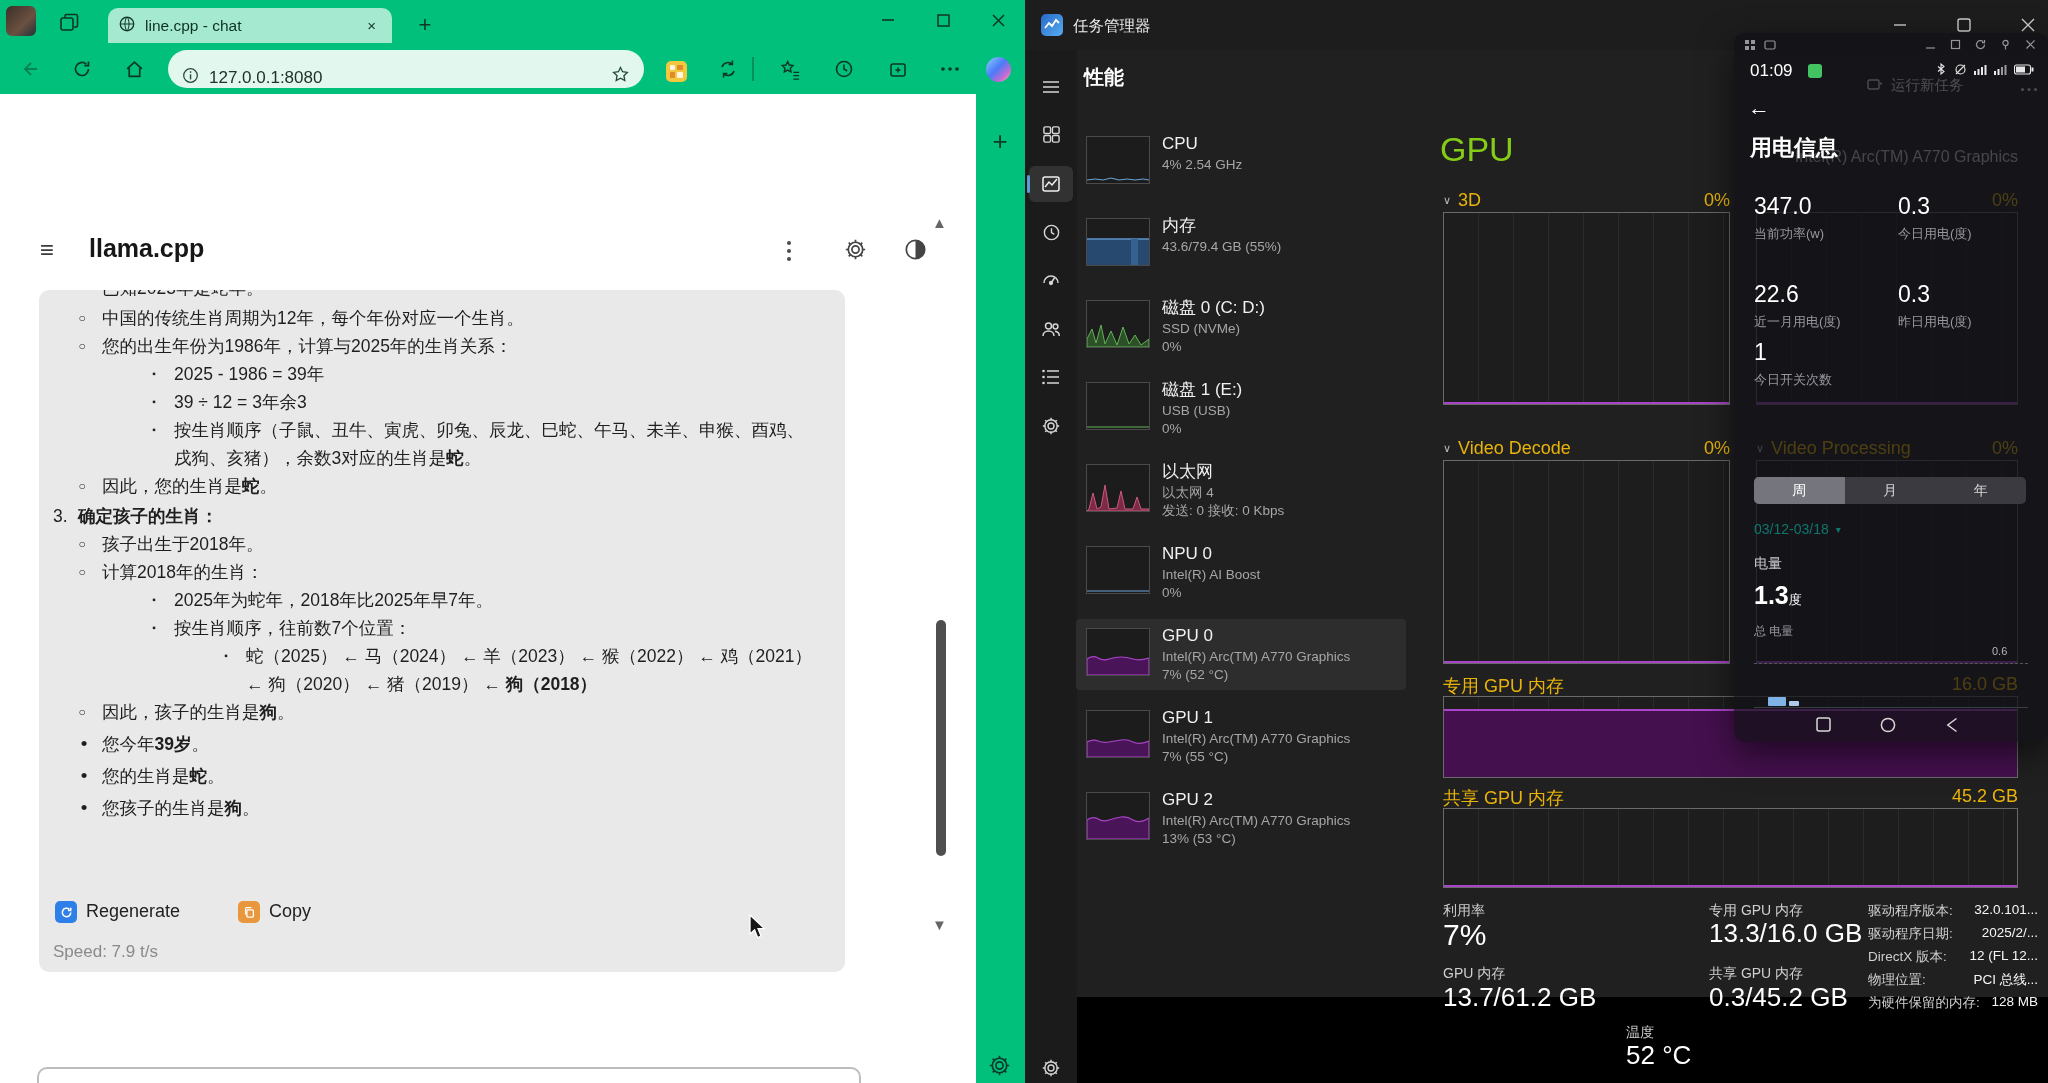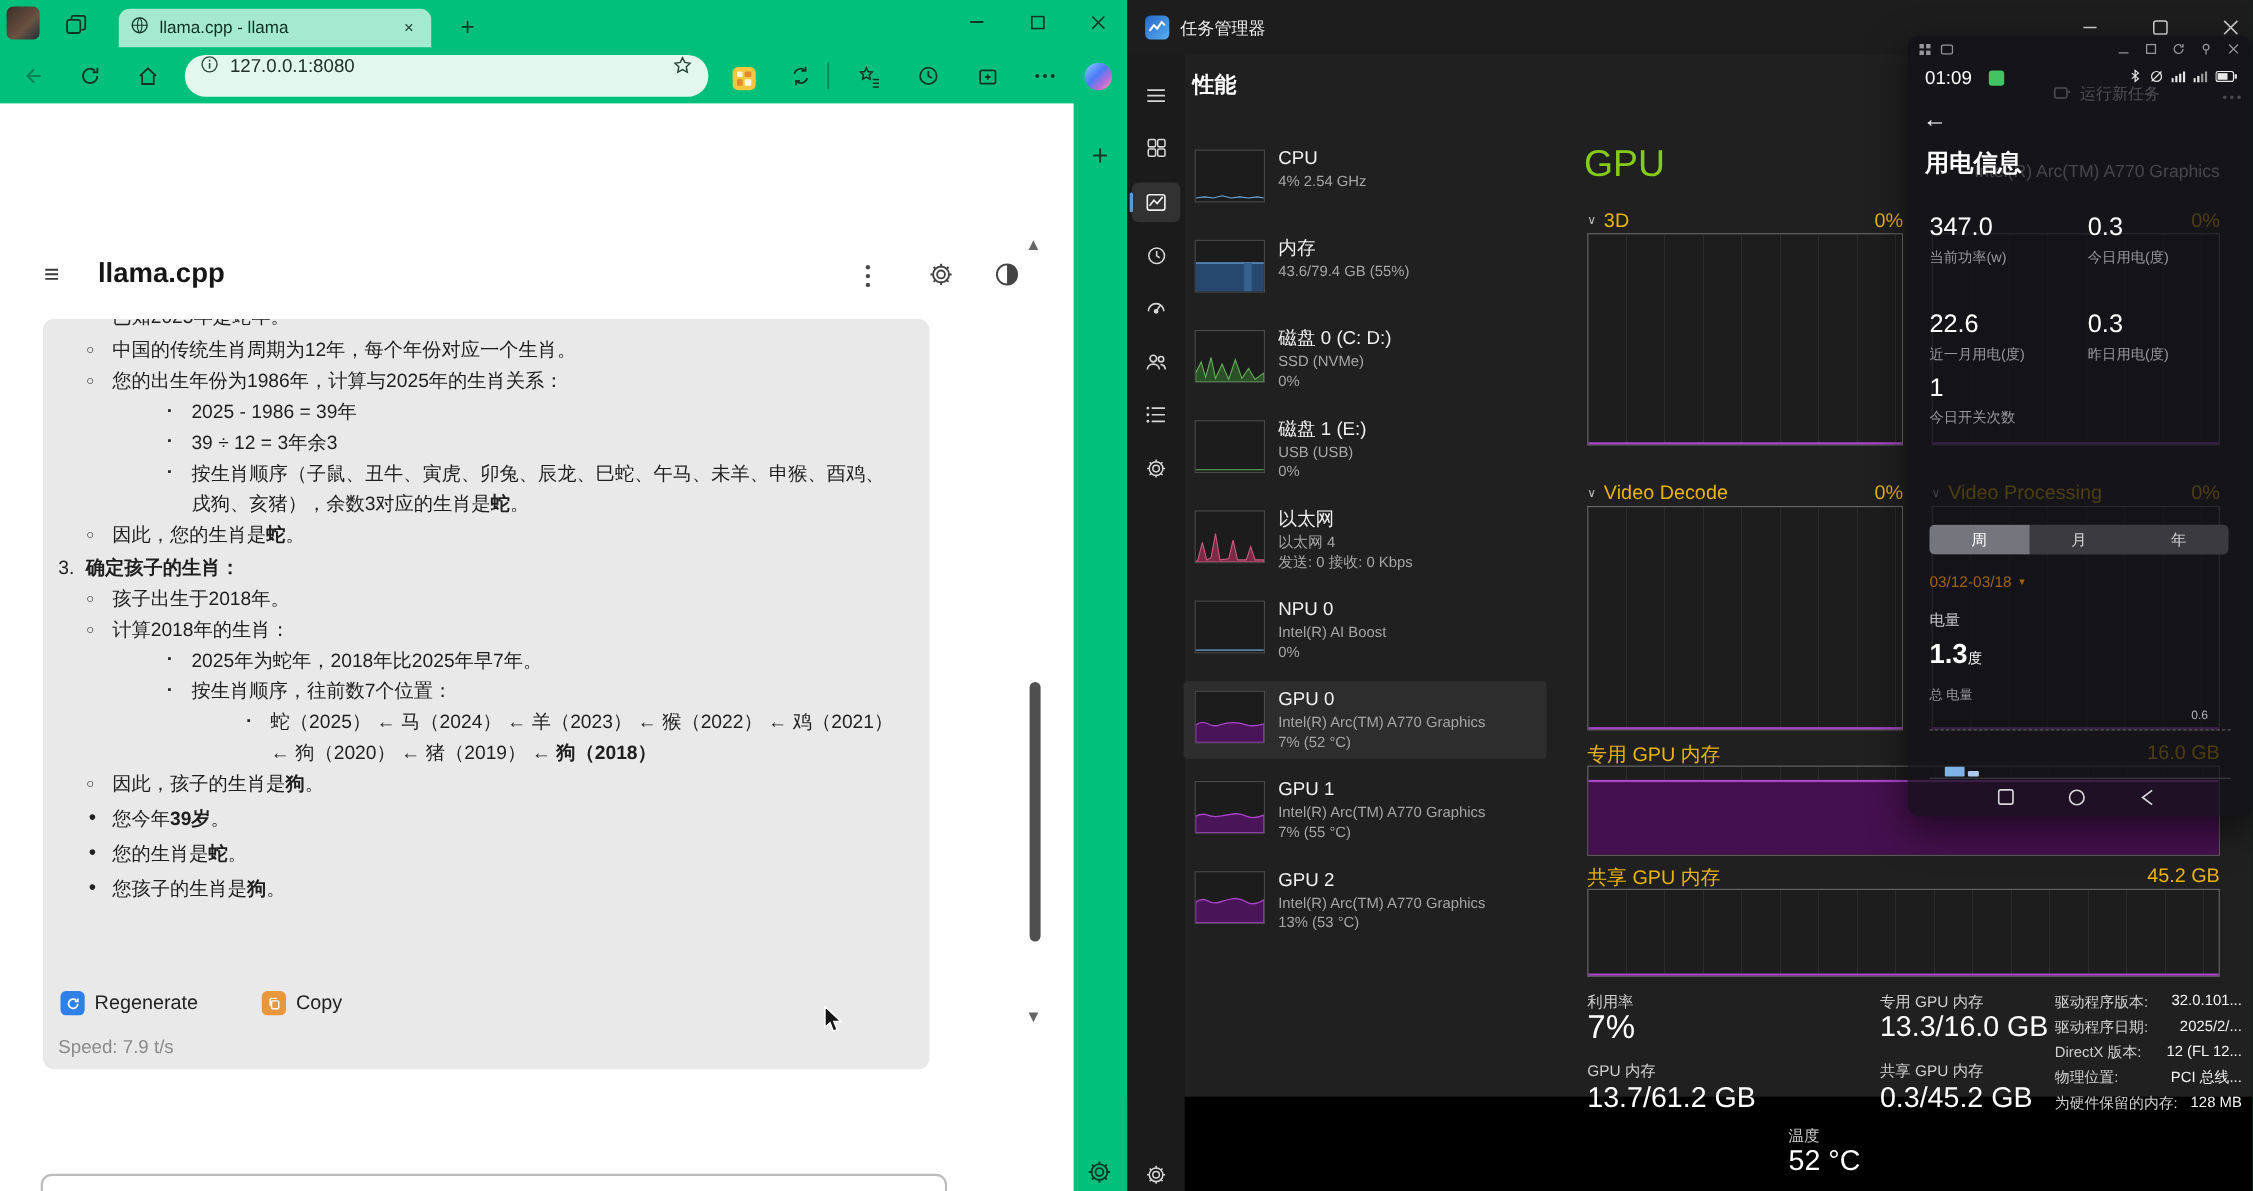--- a/index.html
+++ b/index.html
@@ -10,21 +10,21 @@
 .b{font-weight:700}
 .flex{display:flex;align-items:center}
 
 .bw{position:absolute;left:0;top:0;width:1025px;height:1083px;background:#00c07c}
 .tab{position:absolute;left:108px;top:8px;width:284px;height:35px;background:#a5ead0;border-radius:10px 10px 0 0;display:flex;align-items:center;padding:0 10px;color:#0e3024;font-size:15.5px}
 .tab .ttl{margin-left:9px;flex:1;white-space:nowrap;overflow:hidden}
 .tab .cls{font-size:15px;color:#14362a;padding:2px 6px;cursor:pointer}
 .newtab{position:absolute;left:410px;top:10px;width:30px;height:30px;font-size:22px;color:#0f3527;display:flex;align-items:center;justify-content:center}
 .winbtn{position:absolute;top:4px;width:42px;height:32px;display:flex;align-items:center;justify-content:center}
 .tbi{position:absolute;top:55px;width:28px;height:28px;display:flex;align-items:center;justify-content:center}
-.pill{position:absolute;left:168px;top:50px;width:476px;height:38px;background:#e2f8ee;border-radius:19px;display:flex;align-items:flex-start;padding:0 14px}
+.pill{position:absolute;left:168px;top:50px;width:476px;height:38px;background:#e2f8ee;border-radius:19px;display:flex;align-items:flex-end;padding:0 14px}
 .pill .url{margin-left:10px;font-size:17px;color:#22312b;flex:1}
 .page{position:absolute;left:0;top:94px;width:976px;height:989px;background:#fff}
 .ph-ham{position:absolute;left:40px;top:142px;font-size:24px;color:#3a3a3a}
 .ptitle{position:absolute;left:89px;top:140px;font-size:25px;font-weight:700;color:#161616}
 .bubble{position:absolute;left:39px;top:196px;width:806px;height:682px;background:#e9e9e9;border-radius:10px;overflow:hidden;color:#1f1f1f;font-size:17.5px}
 .clipline{height:14px;overflow:hidden;position:relative;padding-left:63px}
 .clipline span{display:block;margin-top:-17px;line-height:30px}
 .line{position:relative;line-height:28px;padding-right:26px}
 .marker{position:absolute;top:0;line-height:28px;text-align:center;width:22px}
 .L1{padding-left:63px}.L1 .marker{left:32px}
@@ -83,21 +83,21 @@
       <svg width="22" height="22" viewBox="0 0 22 22" fill="none" stroke="#0f3527" stroke-width="1.6">
           <rect x="3" y="6" width="12" height="12" rx="2"></rect>
           <path d="M7 6V4a1.5 1.5 0 0 1 1.5-1.5H18A1.5 1.5 0 0 1 19.5 4v9.5A1.5 1.5 0 0 1 18 15h-2"></path>
         </svg>
     </div>
     <div class="tab">
       <span><svg width="18" height="18" viewBox="0 0 20 20">
             <circle cx="10" cy="10" r="7.5" fill="none" stroke="#14362a" stroke-width="1.4"></circle>
             <path d="M2.5 10h15M10 2.5c3 2.6 3 12.4 0 15M10 2.5c-3 2.6-3 12.4 0 15" fill="none" stroke="#14362a" stroke-width="1.1"></path>
           </svg></span>
-      <span class="ttl">llama.cpp - llama</span>
+      <span class="ttl">line.cpp - chat</span>
       <span class="cls">×</span>
     </div>
     <div class="newtab">+</div>
     <div class="winbtn" style="left:867px">
         <svg width="14" height="14">
           <line x1="1" y1="7" x2="13" y2="7" stroke="#0f3527" stroke-width="1.6"></line>
         </svg>
       </div>
     <div class="winbtn" style="left:922px">
         <svg width="13" height="13">
@@ -605,21 +605,21 @@
     <div class="phstat" style="left:164px;top:248px">0.3</div>
     <div class="phlab" style="left:164px;top:280px">昨日用电(度)</div>
     <div class="phstat" style="left:20px;top:306px">1</div>
     <div class="phlab" style="left:20px;top:338px">今日开关次数</div>
 
     <div class="seg">
       <div class="on">周</div>
       <div>月</div>
       <div>年</div>
     </div>
-    <div class="abs flex" style="left:20px;top:488px;gap:7px;font-size:14px;color:#a16207">
+    <div class="abs flex" style="left:20px;top:488px;gap:7px;font-size:14px;color:#0f766e">
       <span>03/12-03/18</span>
         <span style="font-size:10px">▾</span>
     </div>
     <div class="abs" style="left:20px;top:522px;font-size:14px;color:#c6c6cc">电量</div>
     <div class="abs" style="left:20px;top:548px">
       <span style="font-size:25px;font-weight:700">1.3</span><span style="font-size:13px">度</span>
     </div>
     <div class="abs" style="left:20px;top:590px;font-size:12px;color:#97979f">总 电量</div>
 
     <div class="abs" style="left:258px;top:612px;font-size:11px;color:#b4b4bc">0.6</div>

